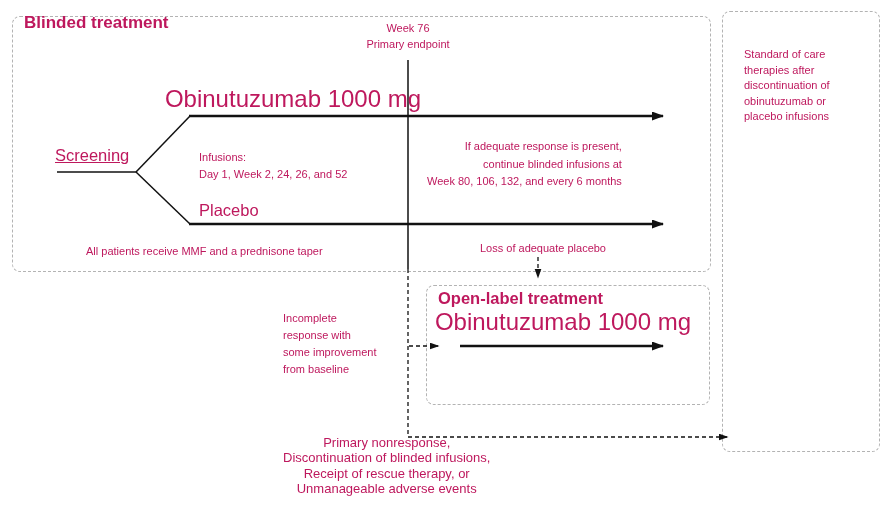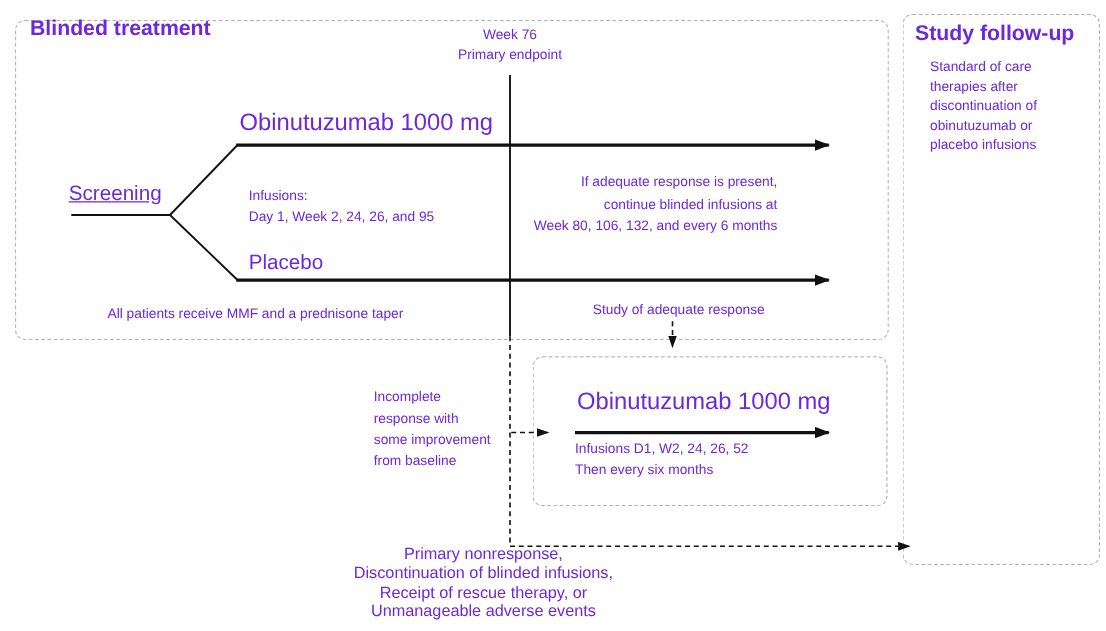--- a/index.html
+++ b/index.html
@@ -6,21 +6,21 @@
     margin: 0;
     padding: 0;
     background: #ffffff;
   }
   #canvas {
     position: relative;
     width: 885px;
     height: 505px;
     background: #ffffff;
     font-family: "Liberation Sans", sans-serif;
-    color: #6d28d9;
+    color: #be185d;
     overflow: hidden;
   }
   .box {
     position: absolute;
     border: 1px dashed #b3b3b3;
     border-radius: 8px;
     background: #ffffff;
   }
   #blinded-box   { left: 12px;  top: 16px;  width: 697px; height: 254px; }
   #followup-box  { left: 722px; top: 11px;  width: 156px; height: 439px; }
@@ -31,36 +31,36 @@
     width: 885px; height: 505px;
     pointer-events: none;
   }
   .lbl {
     position: absolute;
     white-space: pre-line;
     line-height: 17px;
     font-size: 11px;
   }
   .lbl.bold  { font-weight: bold; font-size: 17px; line-height: 19px; white-space: nowrap; }
-  .lbl.big   { font-size: 19px; line-height: 22px; white-space: nowrap; }
+  .lbl.big   { font-size: 24px; line-height: 22px; white-space: nowrap; }
   .lbl.med   { font-size: 16.5px; line-height: 19px; white-space: nowrap; }
   .lbl.center { text-align: center; transform: translateX(-50%); }
 
   #blinded-title   { left: 24px;  top: 13px; }
   #week76-label    { left: 408px; top: 20px;  line-height: 16px; }
   #obi-arm-label   { left: 293px; top: 88px; }
   #screening-label { left: 55px;  top: 146px; text-decoration: underline; }
   #infusions-label { left: 199px; top: 149px; }
   #placebo-label   { left: 199px; top: 201px; }
   #adequate-label  { left: 427px; top: 138px; line-height: 17.5px; text-align: right; }
   #mmf-label       { left: 86px;  top: 243px; }
   #loss-label      { left: 543px; top: 240px; }
   #followup-title  { left: 732px; top: 17px; }
   #followup-body   { left: 732px; top: 47px;  line-height: 15.5px; width: 150px; margin-left: 12px; }
-  #incomplete-label{ left: 283px; top: 310px; margin-left: 16px; }
+  #incomplete-label{ left: 283px; top: 310px; }
   #ol-title        { left: 438px; top: 289px; font-size: 16.5px; }
   #ol-drug         { left: 563px; top: 311px; }
   #ol-infusions    { left: 460px; top: 351px; }
   #nonresponse-label { left: 283px; top: 435px; line-height: 15.3px; font-size: 13px; text-align: center; }
 </style>
 </head>
 <body>
 
 <div id="canvas">
 
@@ -96,38 +96,36 @@
 
     <line x1="460" y1="346" x2="663" y2="346" stroke="#111111" stroke-width="2.6" marker-end="url(#arrow-big)"></line>
   </svg>
 
   <div class="lbl bold" id="blinded-title">Blinded treatment</div>
   <div class="lbl center" id="week76-label">Week 76
 Primary endpoint</div>
   <div class="lbl big center" id="obi-arm-label">Obinutuzumab 1000 mg</div>
   <div class="lbl med" id="screening-label">Screening</div>
   <div class="lbl" id="infusions-label">Infusions:
-Day 1, Week 2, 24, 26, and 95</div>
+Day 1, Week 2, 24, 26, and 52</div>
   <div class="lbl med" id="placebo-label">Placebo</div>
   <div class="lbl" id="adequate-label">If adequate response is present,
 continue blinded infusions at
 Week 80, 106, 132, and every 6 months</div>
   <div class="lbl" id="mmf-label">All patients receive MMF and a prednisone taper</div>
-  <div class="lbl center" id="loss-label">Study of adequate response</div>
-  <div class="lbl bold" id="followup-title">Study follow-up</div>
+  <div class="lbl center" id="loss-label">Loss of adequate placebo</div>
   <div class="lbl" id="followup-body">Standard of care
 therapies after
 discontinuation of
 obinutuzumab or
 placebo infusions</div>
   <div class="lbl" id="incomplete-label">Incomplete
 response with
 some improvement
 from baseline</div>
+  <div class="lbl bold" id="ol-title">Open-label treatment</div>
   <div class="lbl big center" id="ol-drug">Obinutuzumab 1000 mg</div>
-  <div class="lbl" id="ol-infusions">Infusions D1, W2, 24, 26, 52
-Then every six months</div>
   <div class="lbl" id="nonresponse-label">Primary nonresponse,
 Discontinuation of blinded infusions,
 Receipt of rescue therapy, or
 Unmanageable adverse events</div>
 
 </div>
 
 </body></html>

